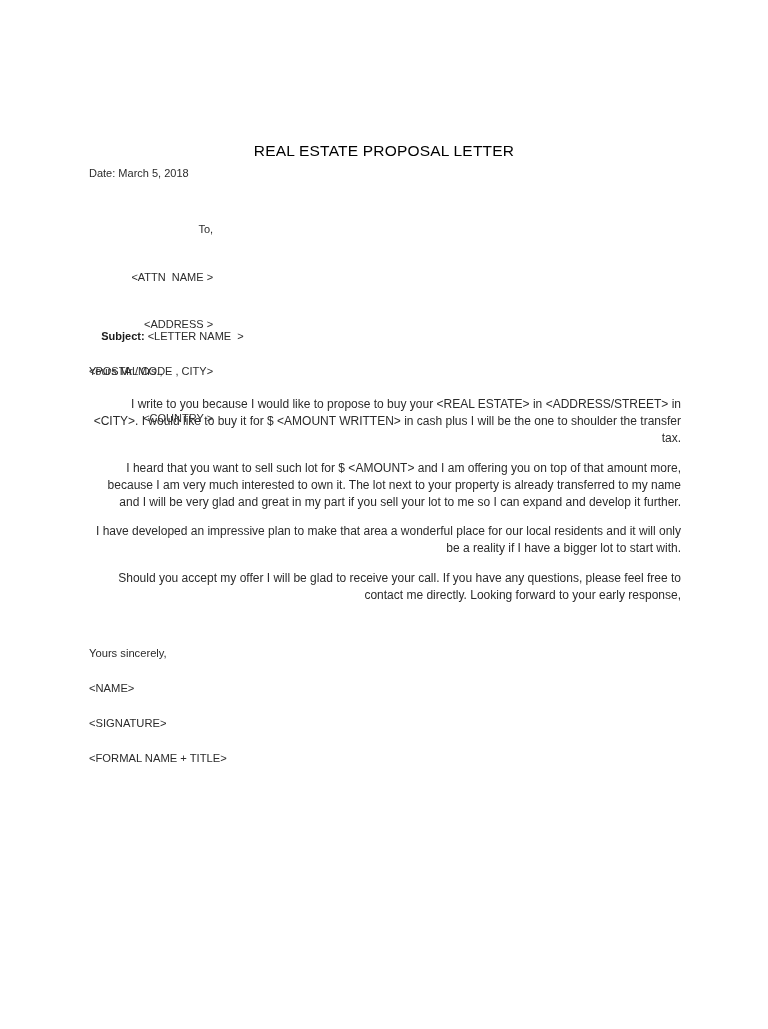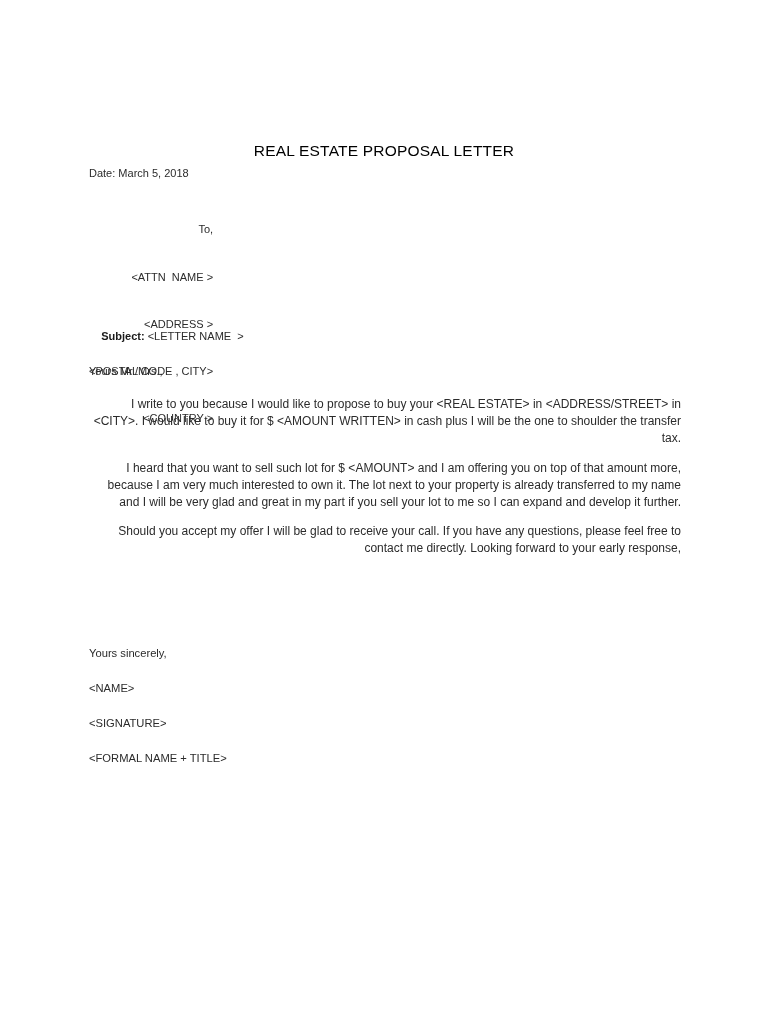--- a/index.html
+++ b/index.html
@@ -121,20 +121,21 @@
 
   <div class="subject-line">
     <span class="subject-label">Subject:</span><span> &lt;LETTER NAME  &gt;</span>
   </div>
 
   <div class="salutation">Yours Mr./Mrs.,</div>
 
   <div class="body-block">
     <p>I write to you because I would like to propose to buy your &lt;REAL ESTATE&gt; in &lt;ADDRESS/STREET&gt; in &lt;CITY&gt;. I would like to buy it for $ &lt;AMOUNT WRITTEN&gt; in cash plus I will be the one to shoulder the transfer tax.</p>
     <p>I heard that you want to sell such lot for $ &lt;AMOUNT&gt; and I am offering you on top of that amount more, because I am very much interested to own it. The lot next to your property is already transferred to my name and I will be very glad and great in my part if you sell your lot to me so I can expand and develop it further.</p>
+    <p>I have developed an impressive plan to make that area a wonderful place for our local residents and it will only be a reality if I have a bigger lot to start with.</p>
     <p>Should you accept my offer I will be glad to receive your call. If you have any questions, please feel free to contact me directly. Looking forward to your early response,</p>
   </div>
 
   <div class="closing-block">
     <div>Yours sincerely,</div>
     <div>&lt;NAME&gt;</div>
     <div>&lt;SIGNATURE&gt;</div>
     <div>&lt;FORMAL NAME + TITLE&gt;</div>
   </div>
 

